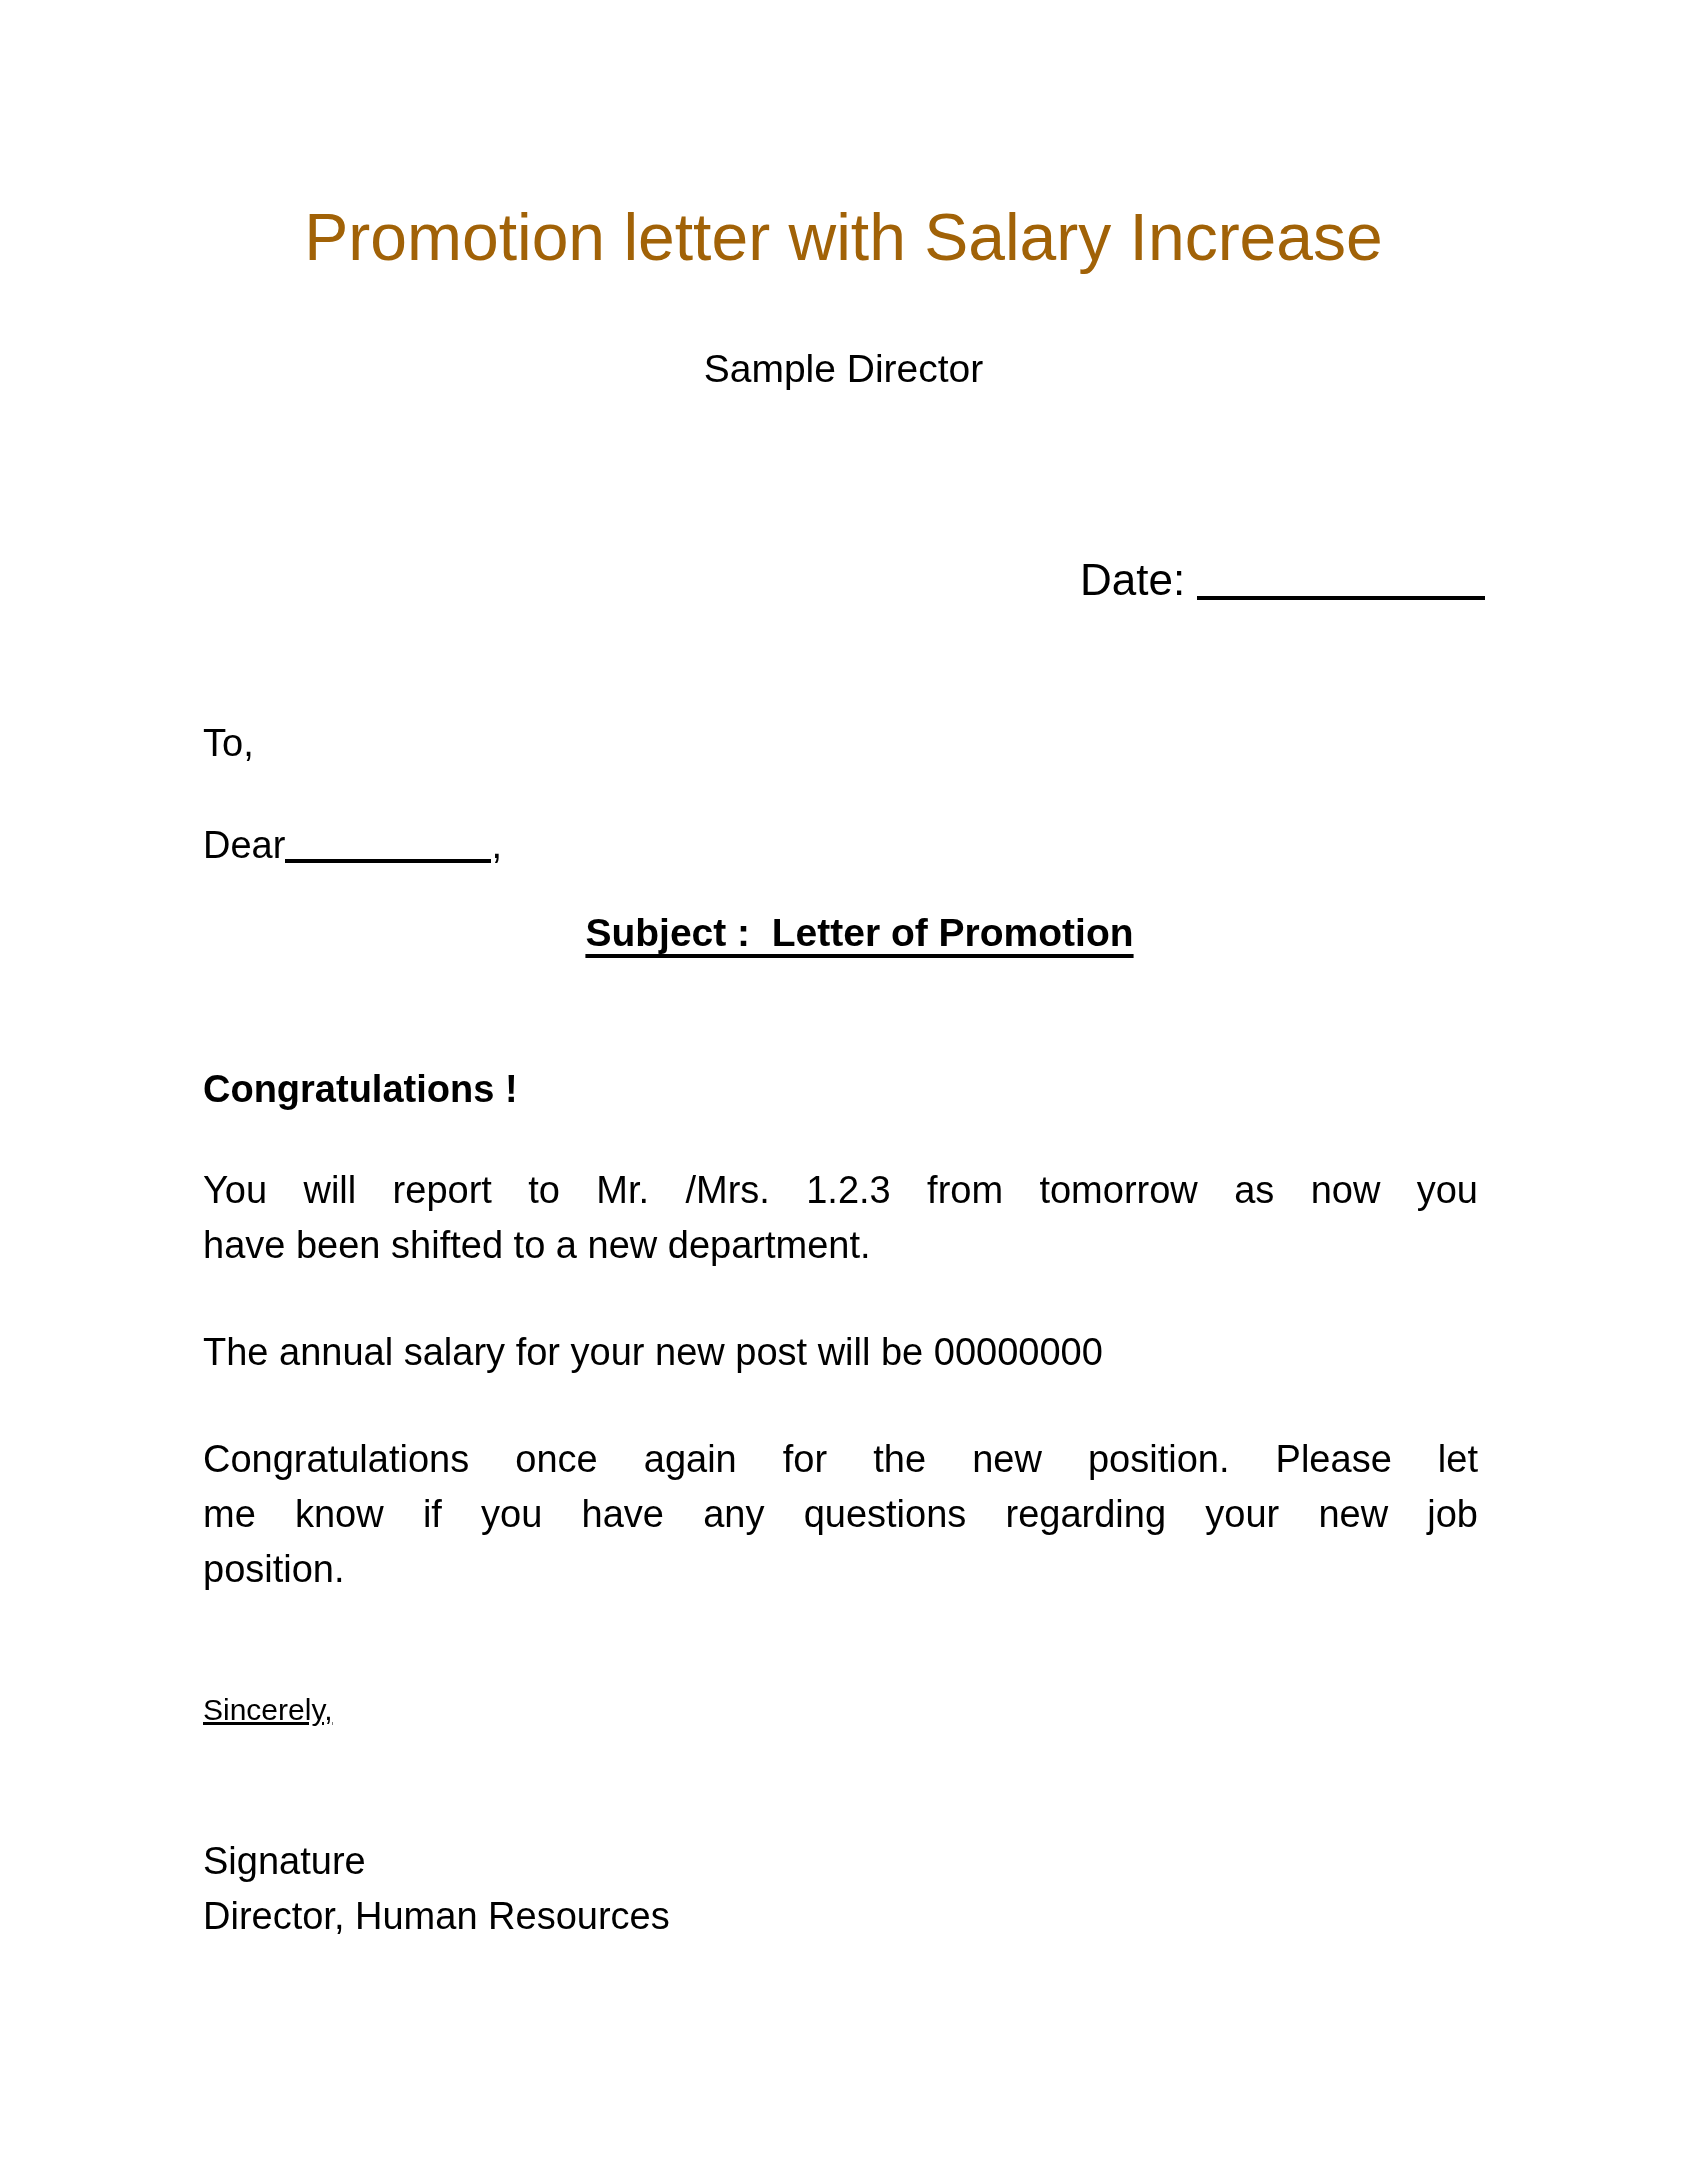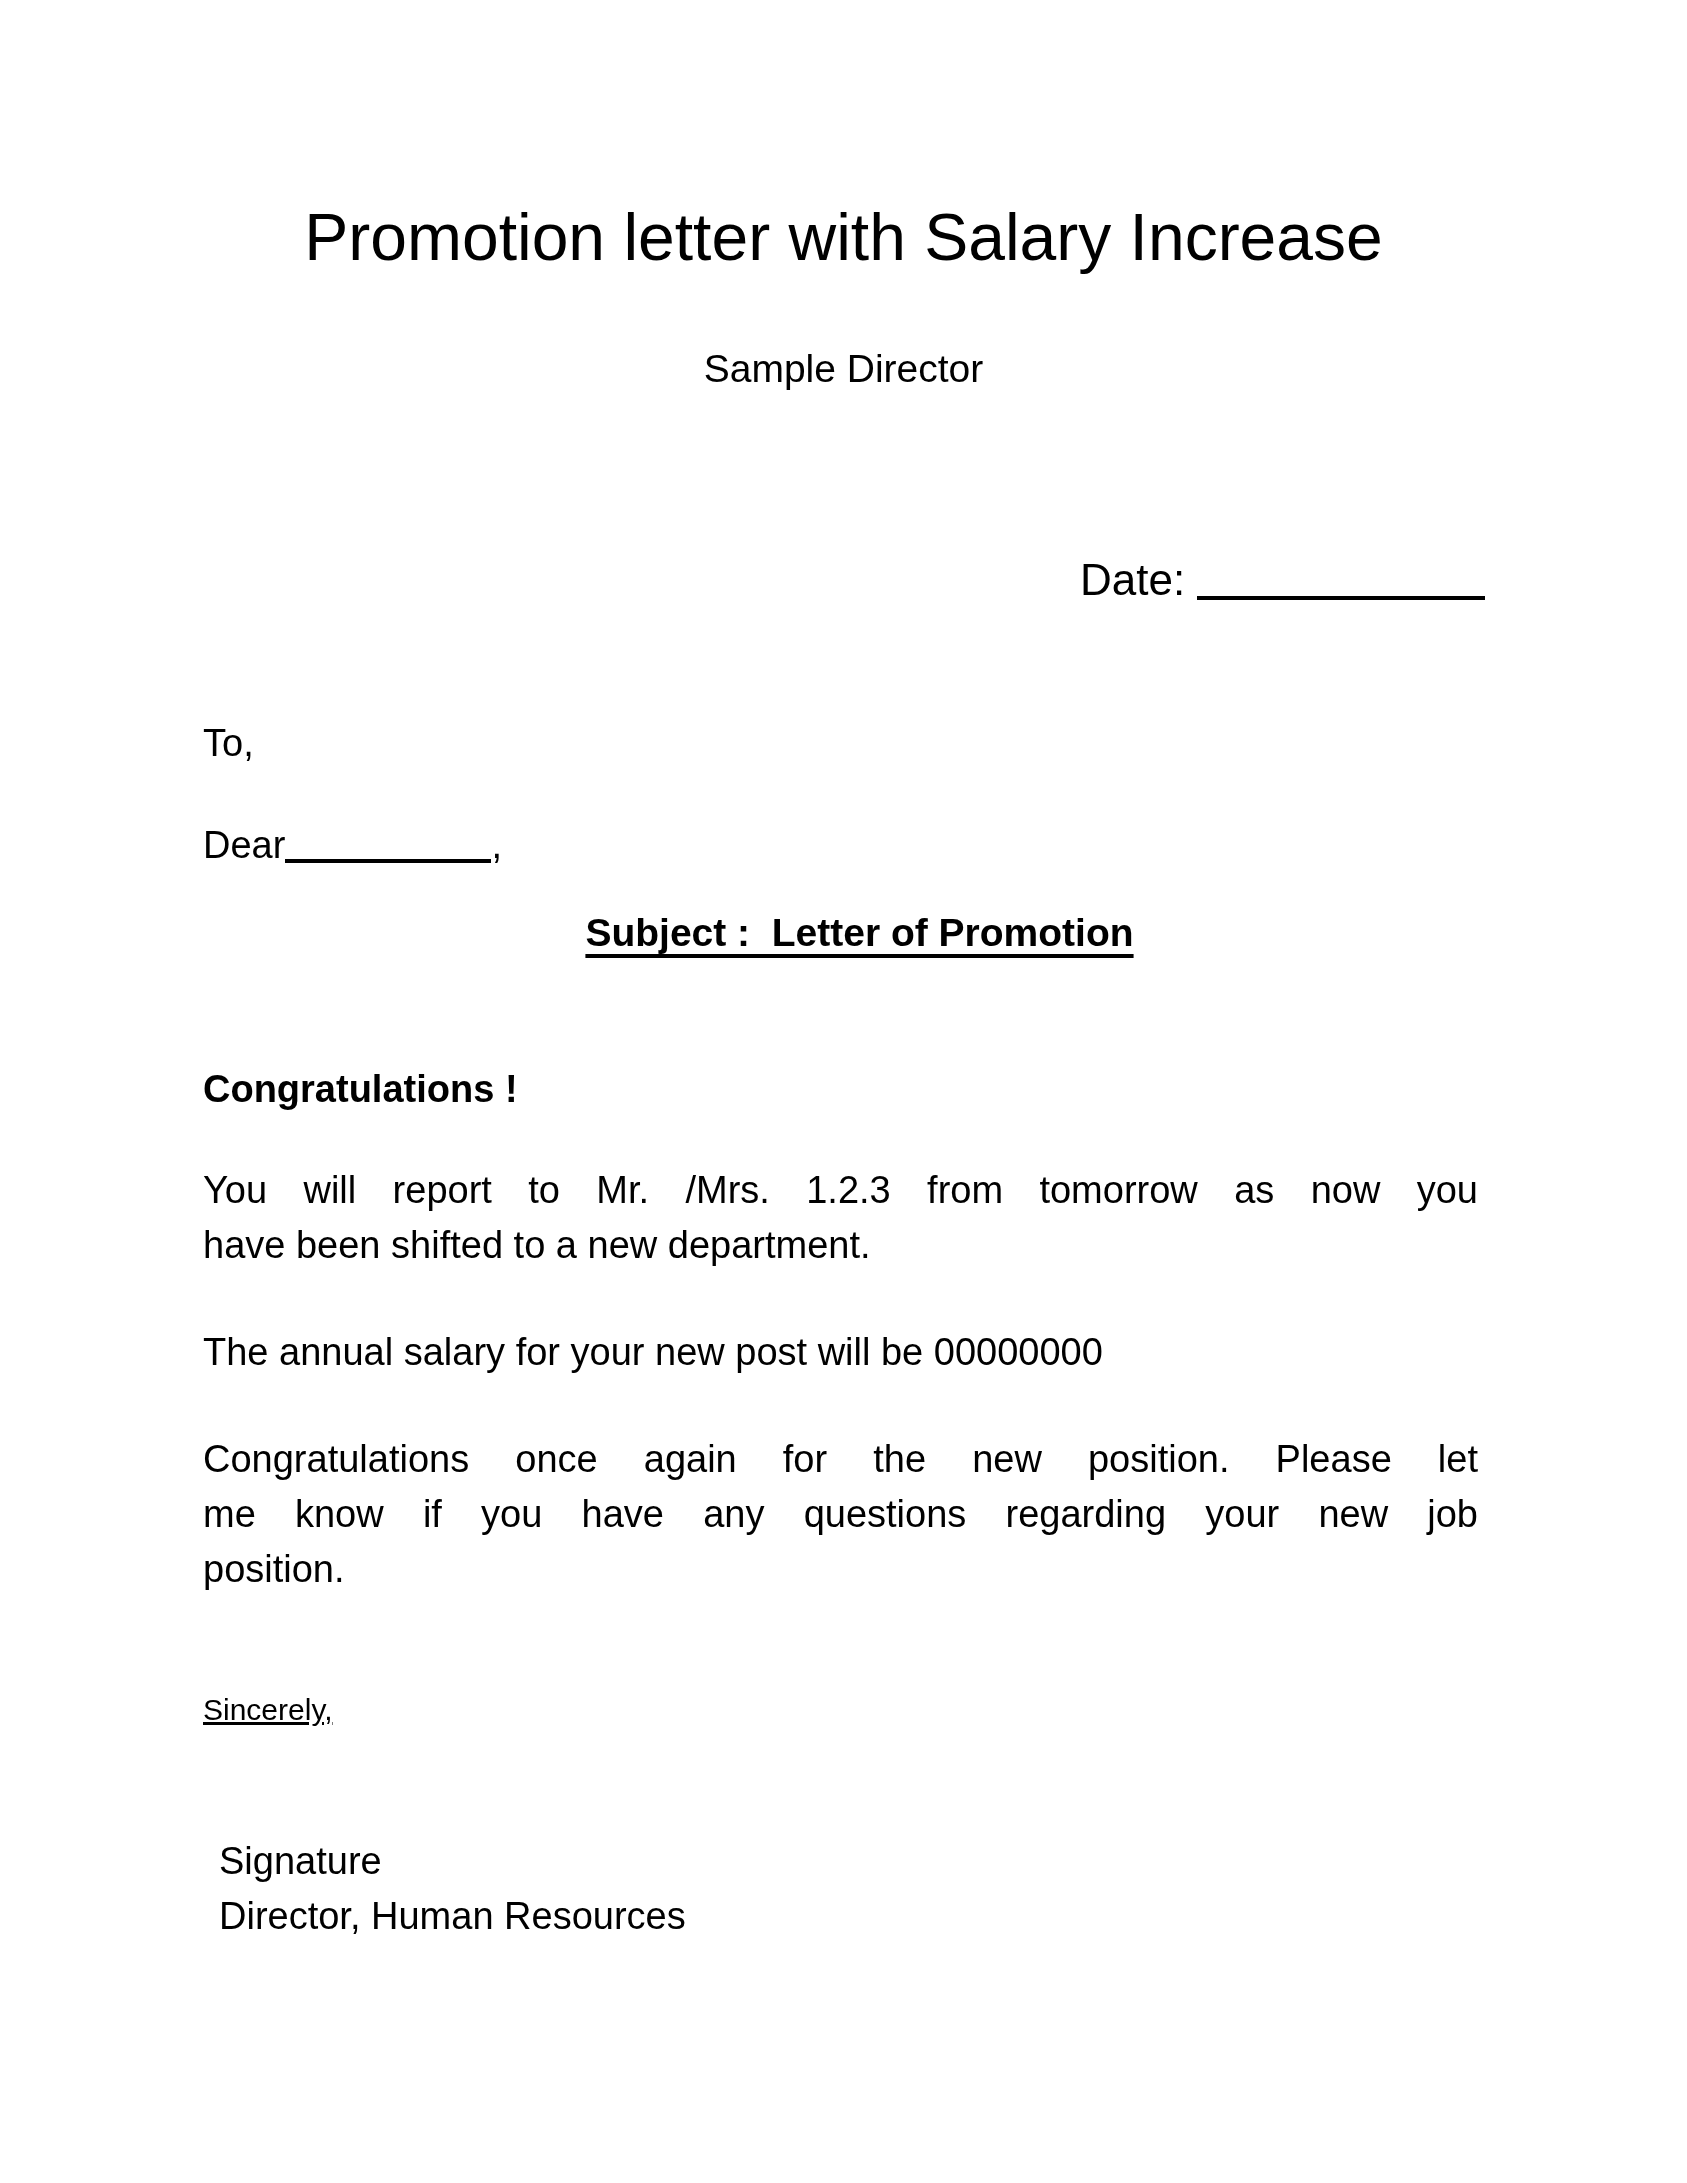--- a/index.html
+++ b/index.html
@@ -12,21 +12,21 @@
     color: #000000;
     overflow: hidden;
   }
   .doc-title {
     position: absolute;
     top: 199px; left: 0; width: 100%;
     text-align: center;
     font-size: 66px;
     line-height: 77px;
     font-weight: 400;
-    color: #000000;
+    color: #a16207;
     margin: 0;
   }
   .doc-subtitle {
     position: absolute;
     top: 346px; left: 0; width: 100%;
     text-align: center;
     font-size: 39px;
     line-height: 45px;
     font-weight: 400;
     margin: 0;
@@ -97,21 +97,21 @@
     height: 0;
   }
   .sincerely-row {
     position: absolute;
     top: 1682px; left: 203px;
     font-size: 30px; line-height: 55px; text-decoration: underline;
   }
   .signature-block {
     position: absolute;
     top: 1834px; left: 203px;
-    font-size: 38px; line-height: 55px; margin-left: 16px;
+    font-size: 38px; line-height: 55px;
   }
 </style>
 </head>
 <body>
 
 <div class="page">
 
   <h1 class="doc-title">Promotion letter with Salary Increase</h1>
 
   <div class="doc-subtitle">Sample Director</div>

